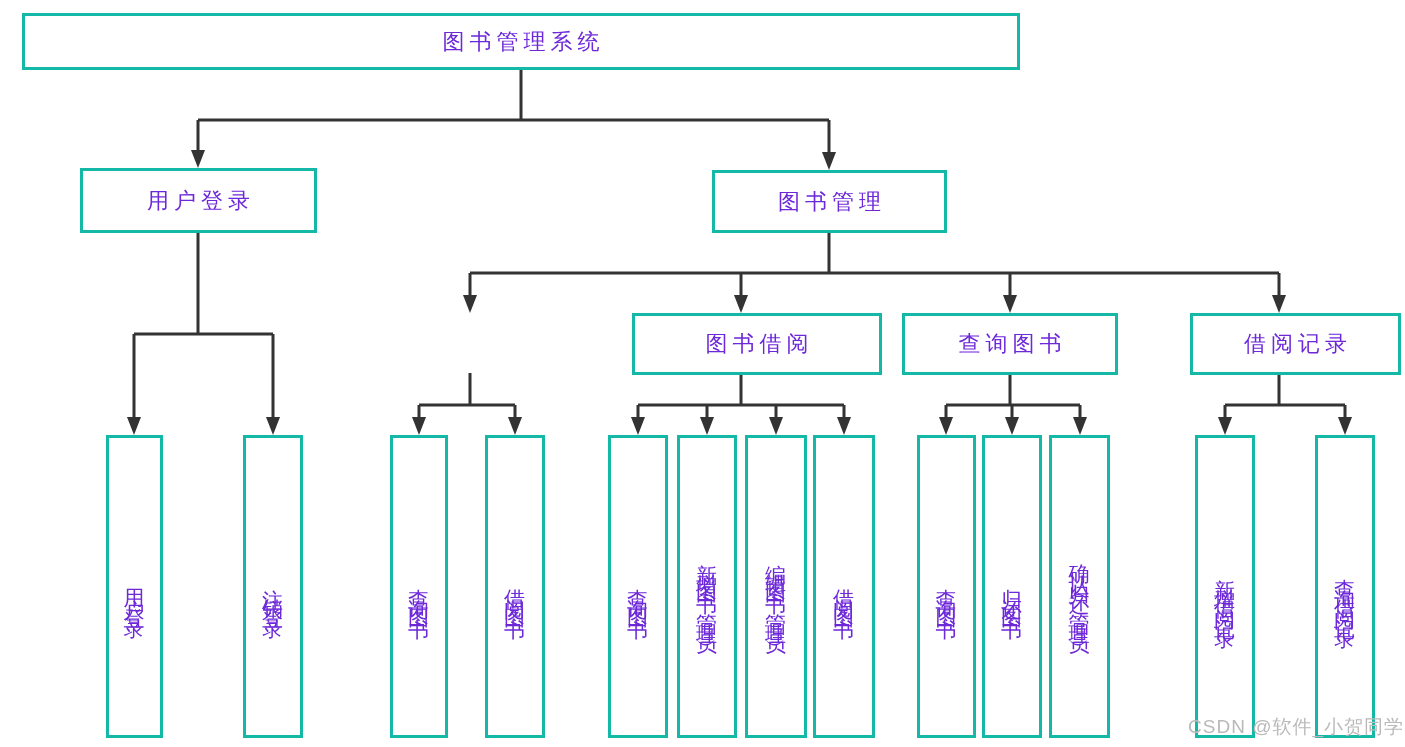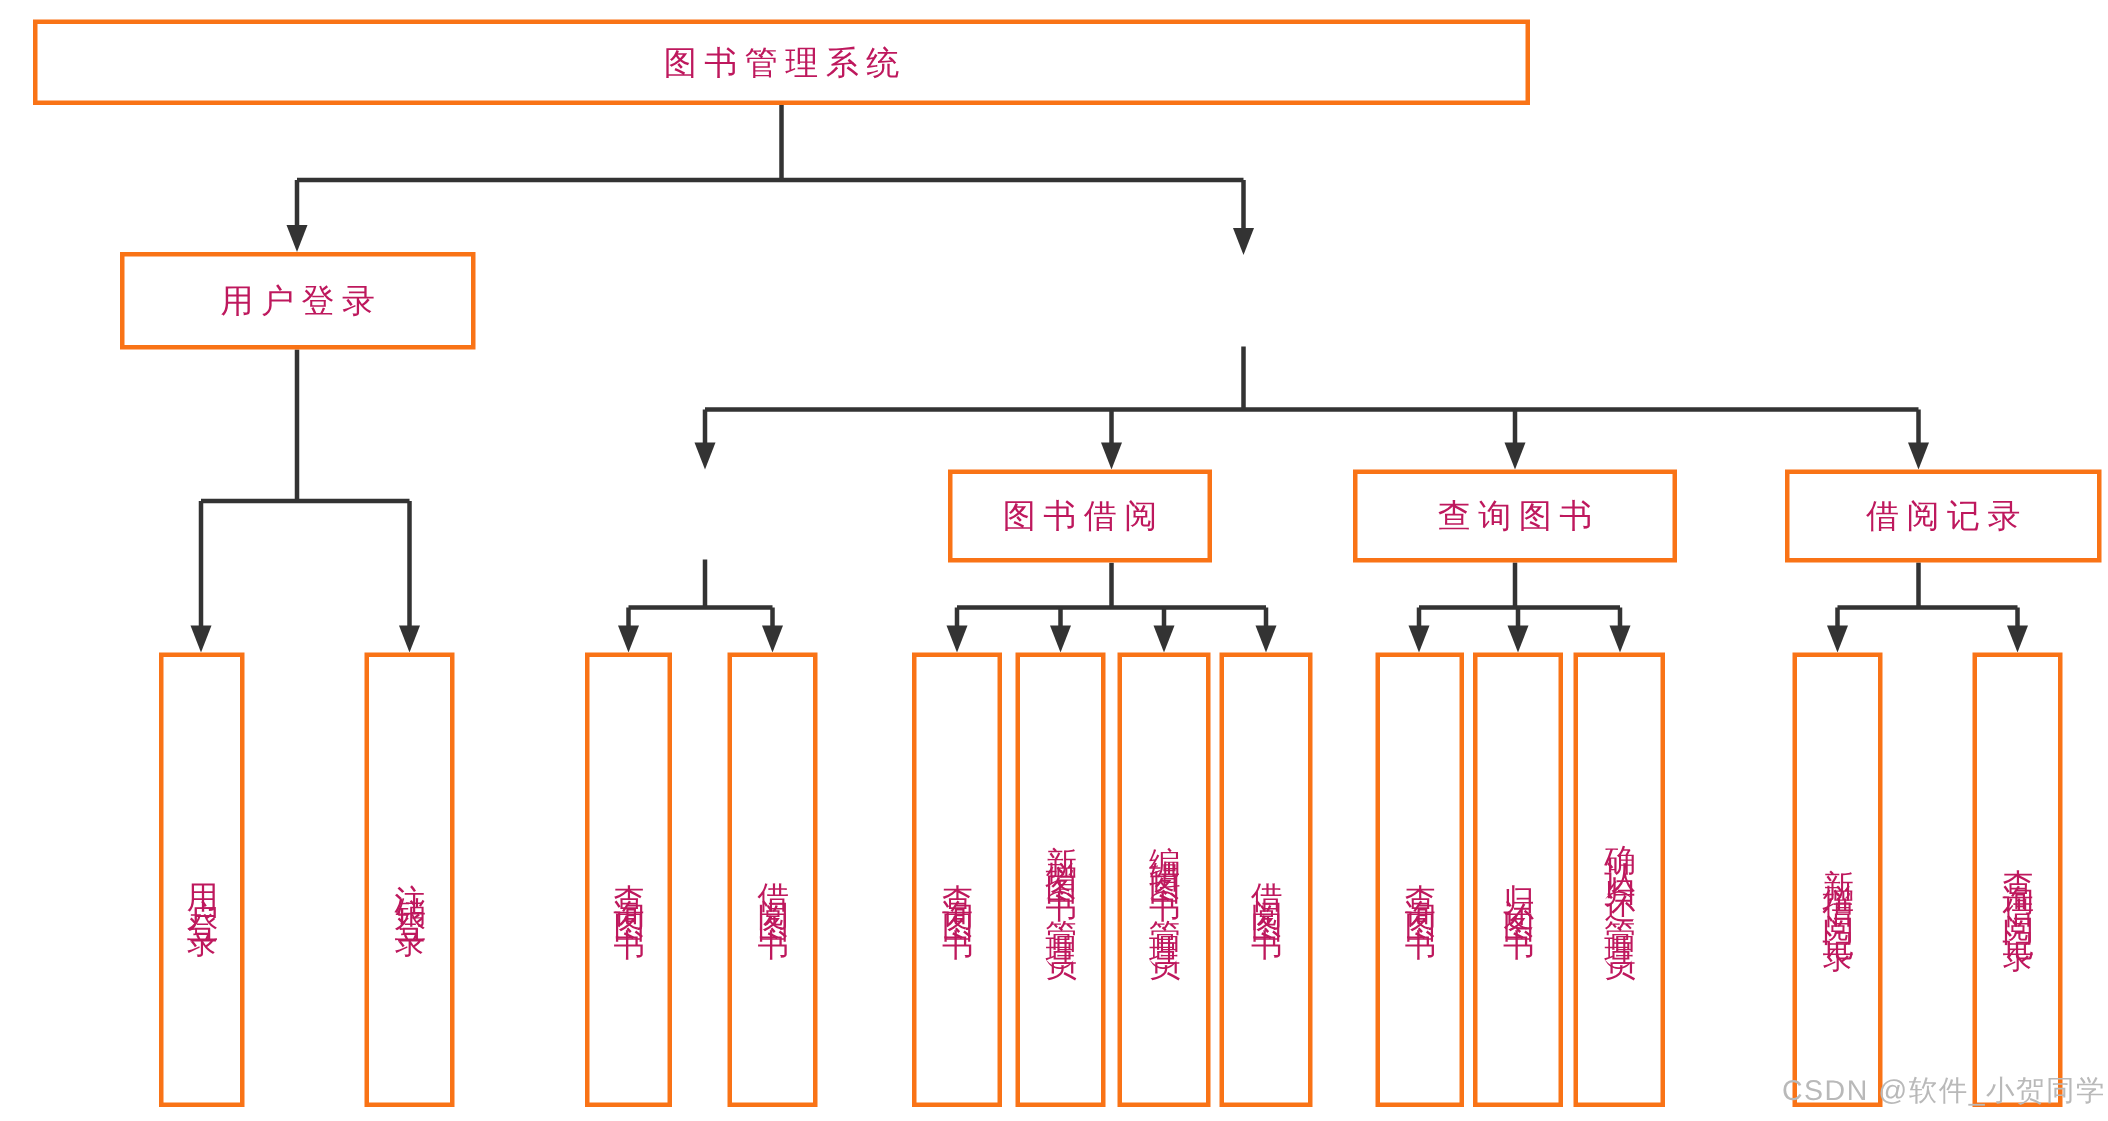--- a/index.html
+++ b/index.html
@@ -13,26 +13,26 @@
   }
   .wires {
     position: absolute;
     left: 0; top: 0;
     width: 1405px; height: 747px;
     pointer-events: none;
   }
   .box {
     position: absolute;
     box-sizing: border-box;
-    border: 3px solid #f97316;
+    border: 3px solid #14b8a6;
     background: #ffffff;
     display: flex;
     align-items: center;
     justify-content: center;
-    color: #be185d;
+    color: #6d28d9;
     z-index: 1;
   }
   .box.h .lbl {
     font-size: 22px;
     letter-spacing: 5px;
     white-space: nowrap;
     margin-right: -5px; 
   }
   .box.v .lbl {
     writing-mode: vertical-rl;
@@ -106,22 +106,25 @@
     </g>
   </svg>
 
   <div class="box h" style="left:22px;top:13px;width:998px;height:57px">
     <span class="lbl">图书管理系统</span>
   </div>
 
   <div class="box h" style="left:80px;top:168px;width:237px;height:65px">
     <span class="lbl">用户登录</span>
   </div>
+  <div class="box h" style="left:712px;top:170px;width:235px;height:63px">
+    <span class="lbl">图书管理</span>
+  </div>
 
-  <div class="box h" style="left:632px;top:313px;width:176px;height:62px">
+  <div class="box h" style="left:632px;top:313px;width:250px;height:62px">
     <span class="lbl">图书借阅</span>
   </div>
   <div class="box h" style="left:902px;top:313px;width:216px;height:62px">
     <span class="lbl">查询图书</span>
   </div>
   <div class="box h" style="left:1190px;top:313px;width:211px;height:62px">
     <span class="lbl">借阅记录</span>
   </div>
 
   <div class="box v" style="left:106px;top:435px;width:57px;height:303px">

